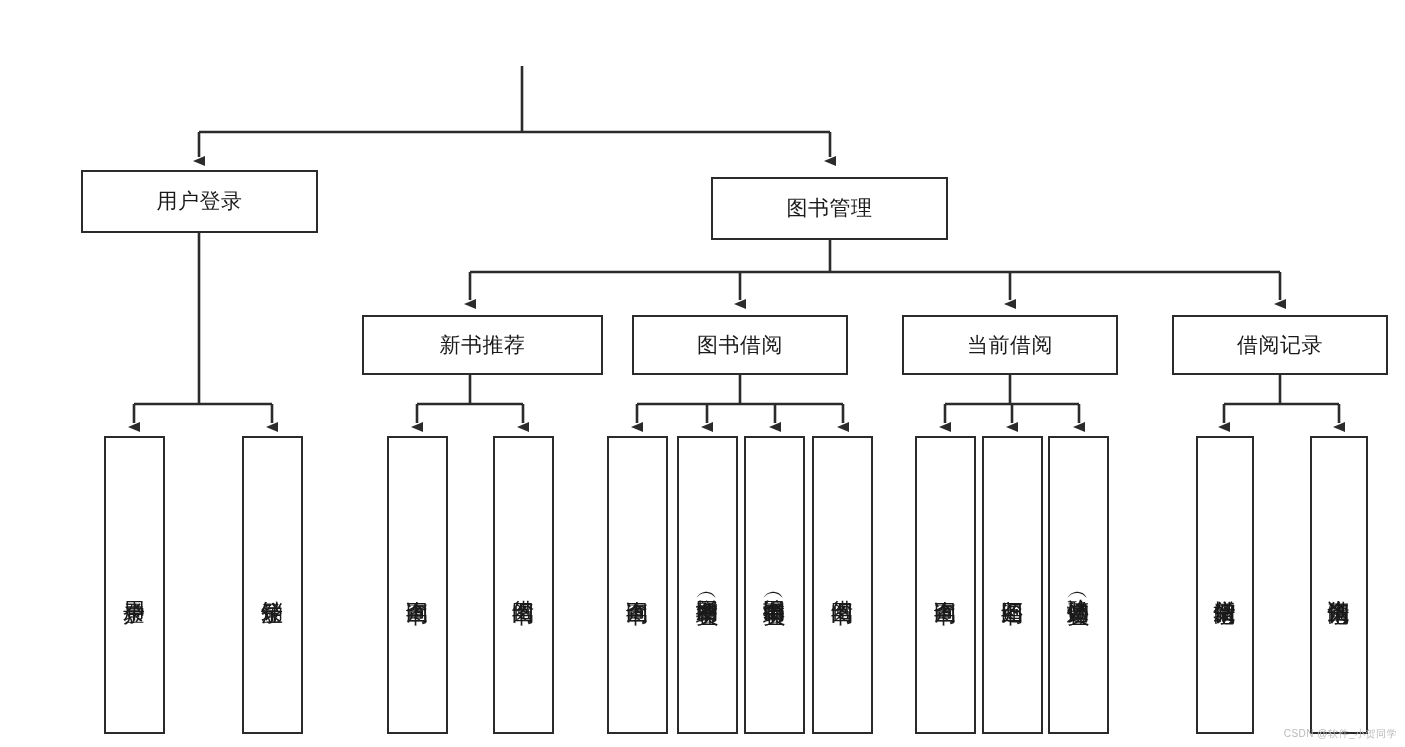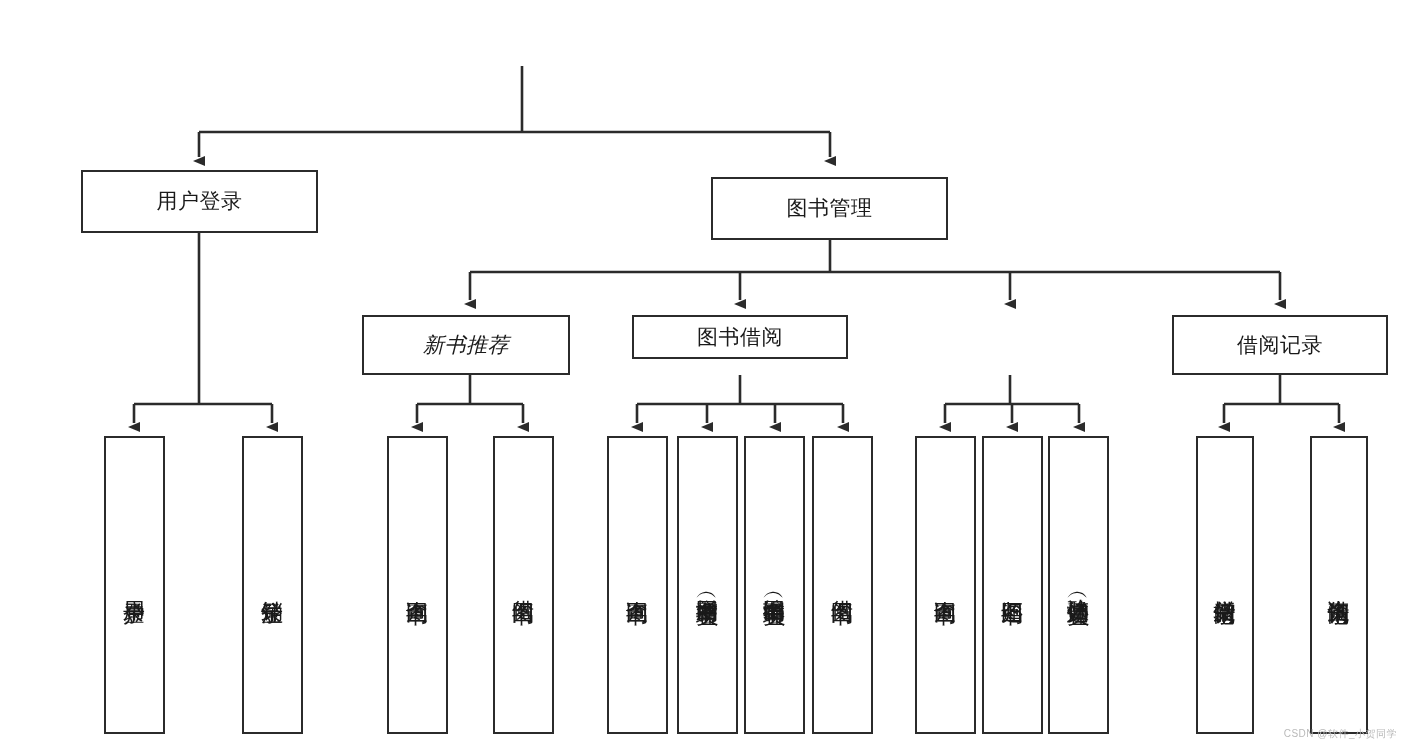--- a/index.html
+++ b/index.html
@@ -132,25 +132,28 @@
   </svg>
 
 
   <div class="node horiz" style="left:81px; top:170px; width:237px; height:63px;">
     <span class="node-label">用户登录</span>
   </div>
   <div class="node horiz" style="left:711px; top:170px; width:237px; height:63px;margin-top:7px;">
     <span class="node-label">图书管理</span>
   </div>
 
-  <div class="node horiz" style="left:362px; top:315px; width:208px; height:60px;font-style:italic;">
+  <div class="node horiz" style="left:362px; top:315px; width:241px; height:60px;">
     <span class="node-label">新书推荐</span>
   </div>
-  <div class="node horiz" style="left:632px; top:315px; width:216px; height:44px;">
+  <div class="node horiz" style="left:632px; top:315px; width:216px; height:60px;">
     <span class="node-label">图书借阅</span>
+  </div>
+  <div class="node horiz" style="left:902px; top:315px; width:216px; height:60px;">
+    <span class="node-label">当前借阅</span>
   </div>
   <div class="node horiz" style="left:1172px; top:315px; width:216px; height:60px;">
     <span class="node-label">借阅记录</span>
   </div>
 
   <div class="node vert" style="left:104px; top:436px; width:61px; height:298px;">
     <span class="node-label">用户登录</span>
   </div>
   <div class="node vert" style="left:242px; top:436px; width:61px; height:298px;">
     <span class="node-label">注销登录</span>

